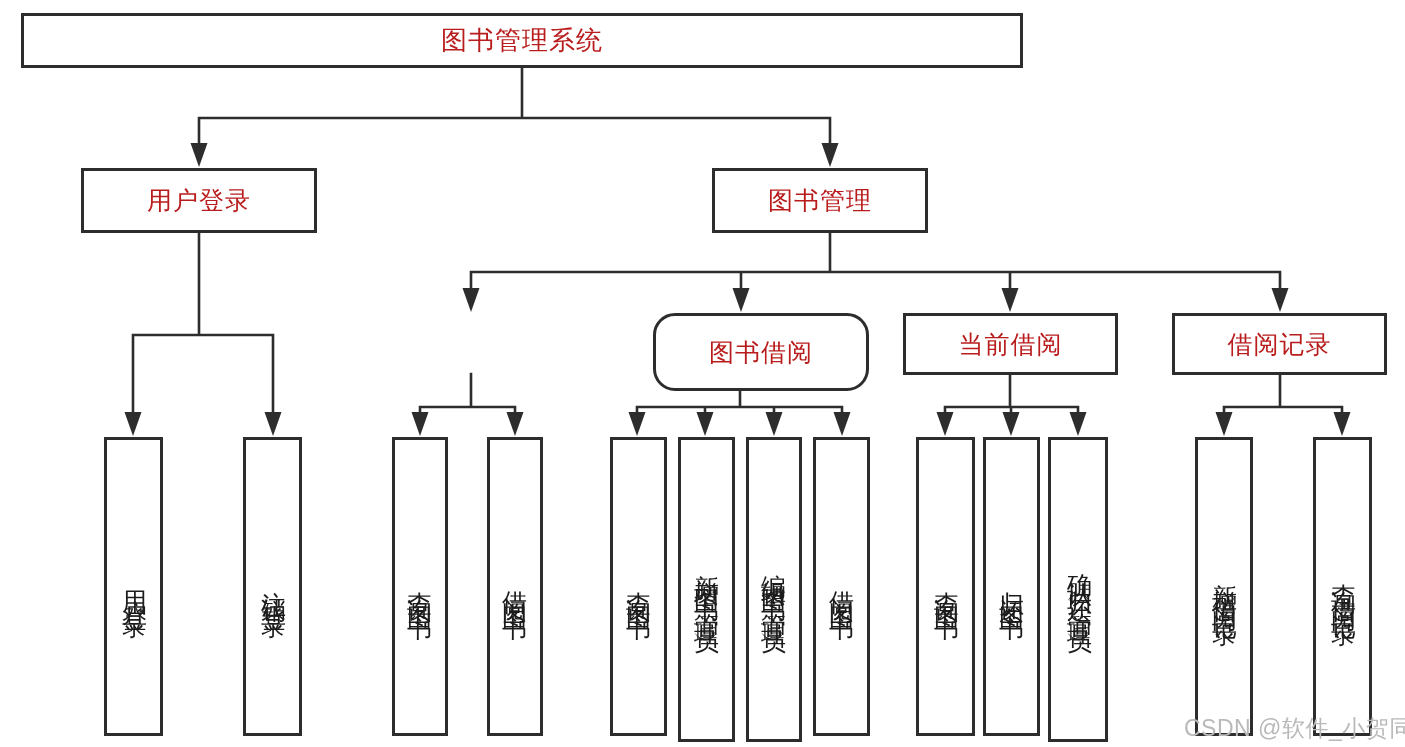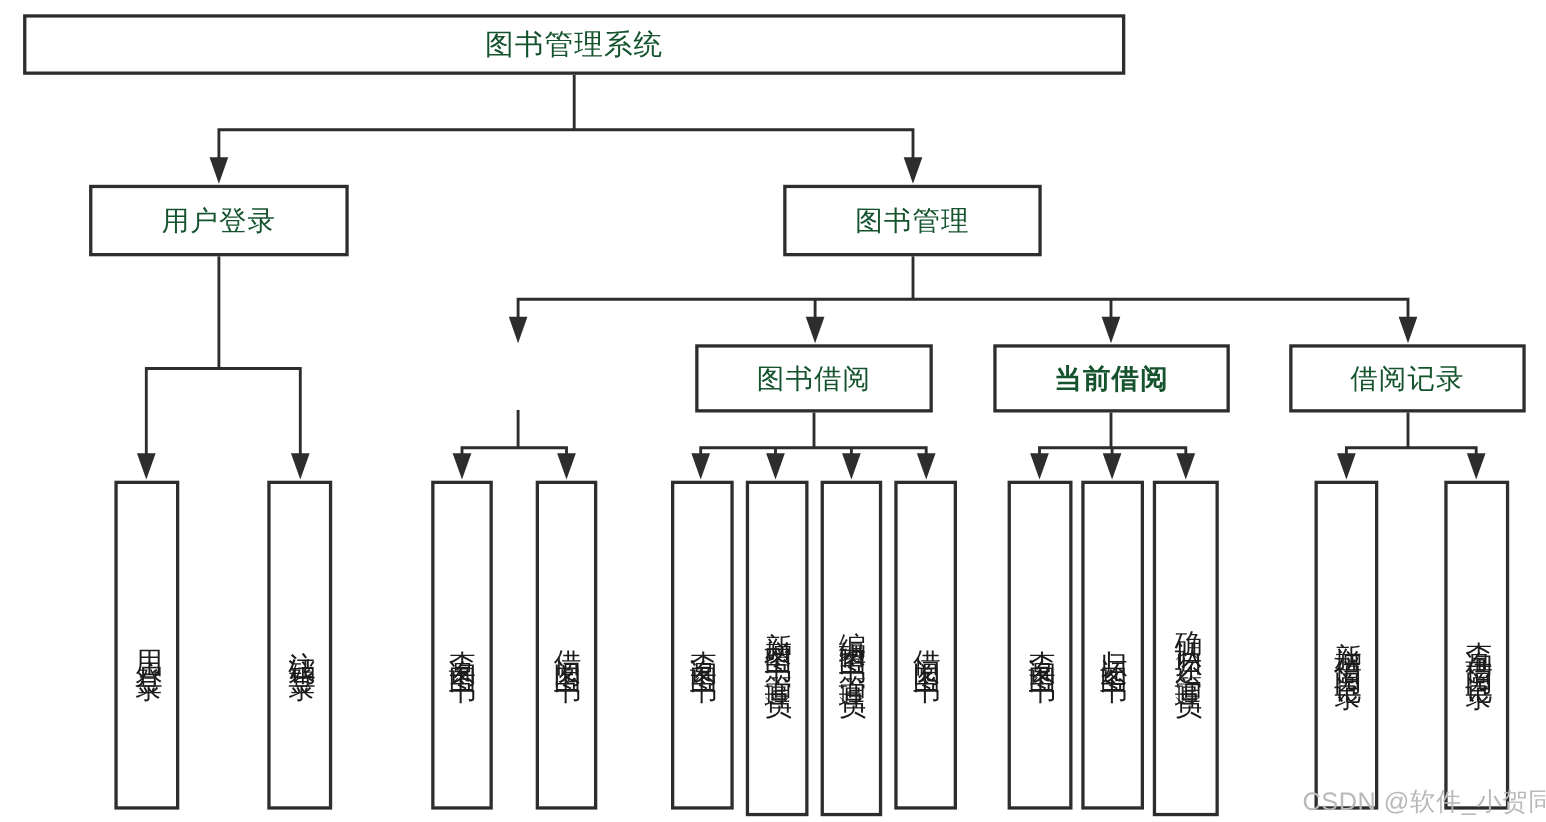--- a/index.html
+++ b/index.html
@@ -19,21 +19,21 @@
   .node {
     position: absolute;
     box-sizing: border-box;
     border: 3px solid #2d2d2d;
     background: #ffffff;
     display: flex;
     align-items: center;
     justify-content: center;
     font-size: 25px;
     letter-spacing: 1px;
-    color: #14532d;
+    color: #b91c1c;
     z-index: 1;
     white-space: nowrap;
   }
   .node.root { font-size: 26px; }
   .vnode {
     position: absolute;
     box-sizing: border-box;
     border: 3px solid #2d2d2d;
     background: #ffffff;
     writing-mode: vertical-rl;
@@ -98,24 +98,24 @@
       <polygon points="1002.5,412 1019.5,412 1011,436"></polygon>
       <polygon points="1069.5,412 1086.5,412 1078,436"></polygon>
       <polygon points="1215.5,412 1232.5,412 1224,436"></polygon>
       <polygon points="1333.5,412 1350.5,412 1342,436"></polygon>
     </g>
   </svg>
 
   <div class="node root" style="left:21px; top:13px; width:1002px; height:55px;">图书管理系统</div>
 
   <div class="node" style="left:81px; top:168px; width:236px; height:65px;">用户登录</div>
-  <div class="node" style="left:712px; top:168px; width:235px; height:65px;">图书管理</div>
+  <div class="node" style="left:712px; top:168px; width:216px; height:65px;">图书管理</div>
 
-  <div class="node" style="left:632px; top:313px; width:216px; height:62px;">图书借阅</div>
-  <div class="node" style="left:903px; top:313px; width:215px; height:62px;font-weight:bold;">当前借阅</div>
+  <div class="node" style="left:653px; top:313px; width:216px; height:78px;border-radius:22px;">图书借阅</div>
+  <div class="node" style="left:903px; top:313px; width:215px; height:62px;">当前借阅</div>
   <div class="node" style="left:1172px; top:313px; width:215px; height:62px;">借阅记录</div>
 
   <div class="vnode" style="left:104px; top:437px; width:59px; height:299px;">用户登录</div>
   <div class="vnode" style="left:243px; top:437px; width:59px; height:299px;">注销登录</div>
 
   <div class="vnode" style="left:392px; top:437px; width:56px; height:299px;">查询图书</div>
   <div class="vnode" style="left:487px; top:437px; width:56px; height:299px;">借阅图书</div>
 
   <div class="vnode" style="left:610px; top:437px; width:57px; height:299px;">查询图书</div>
   <div class="vnode" style="left:678px; top:437px; width:57px; height:305px;">新增图书（管理员）</div>

